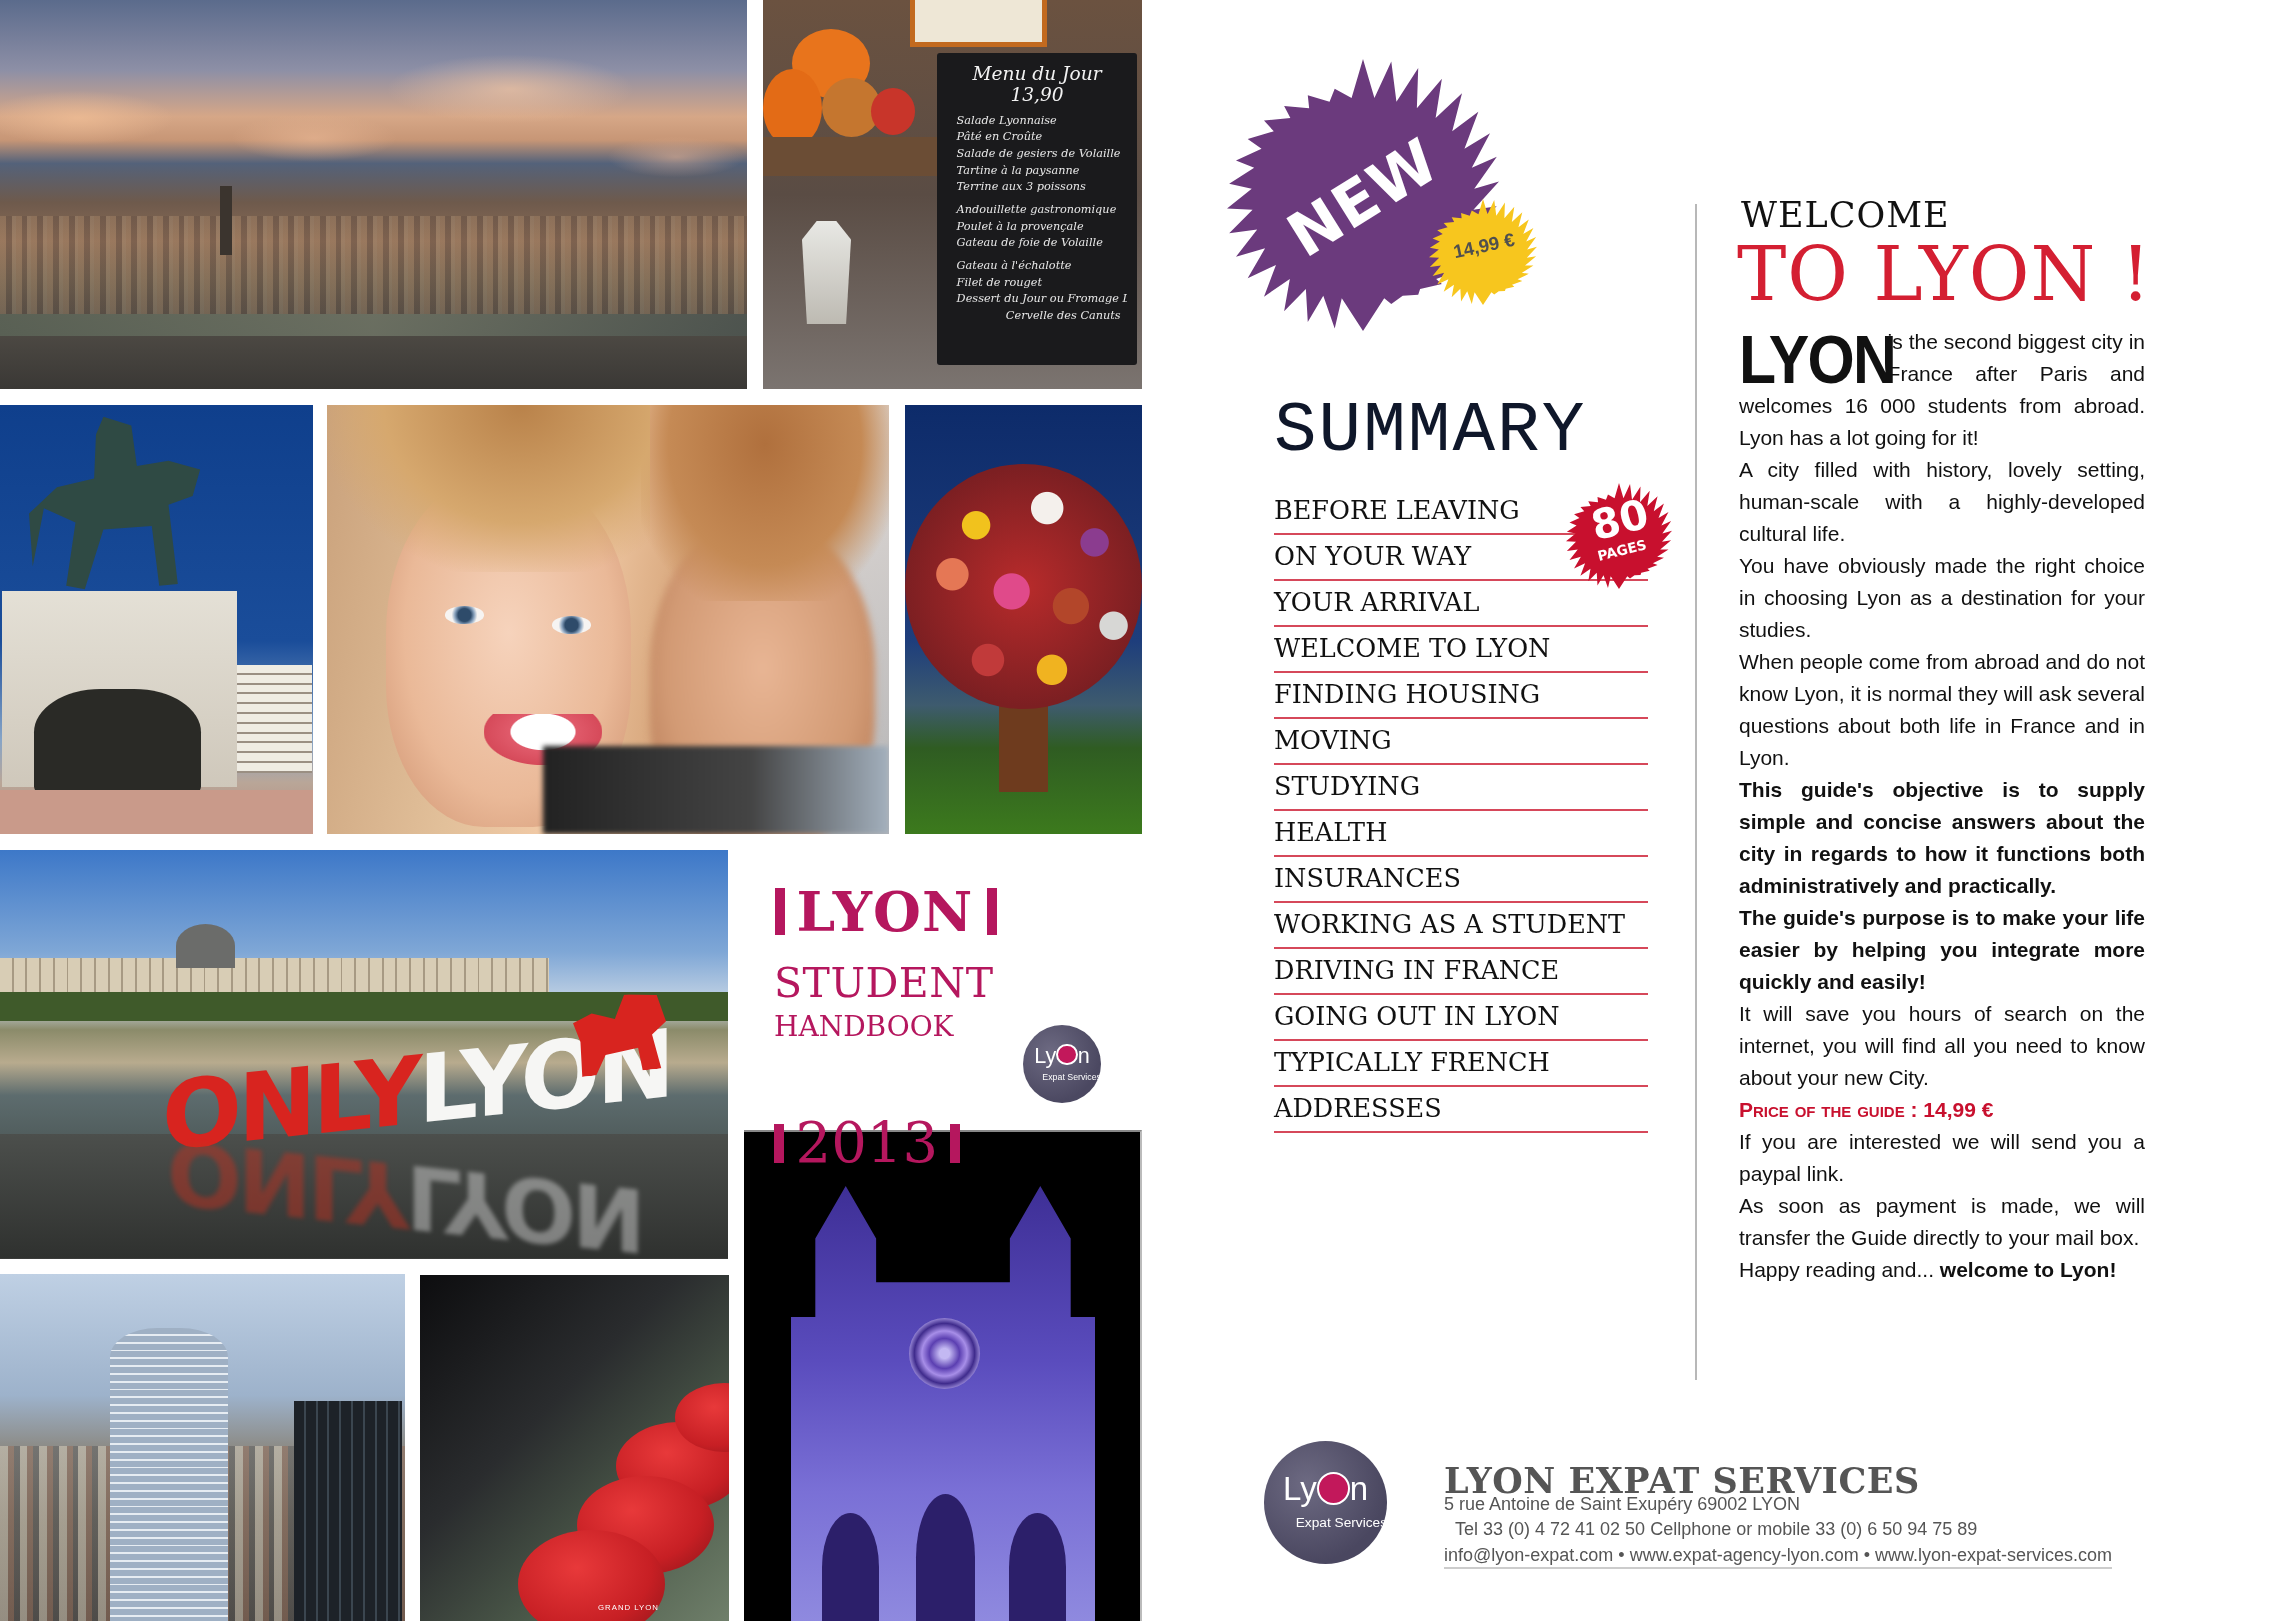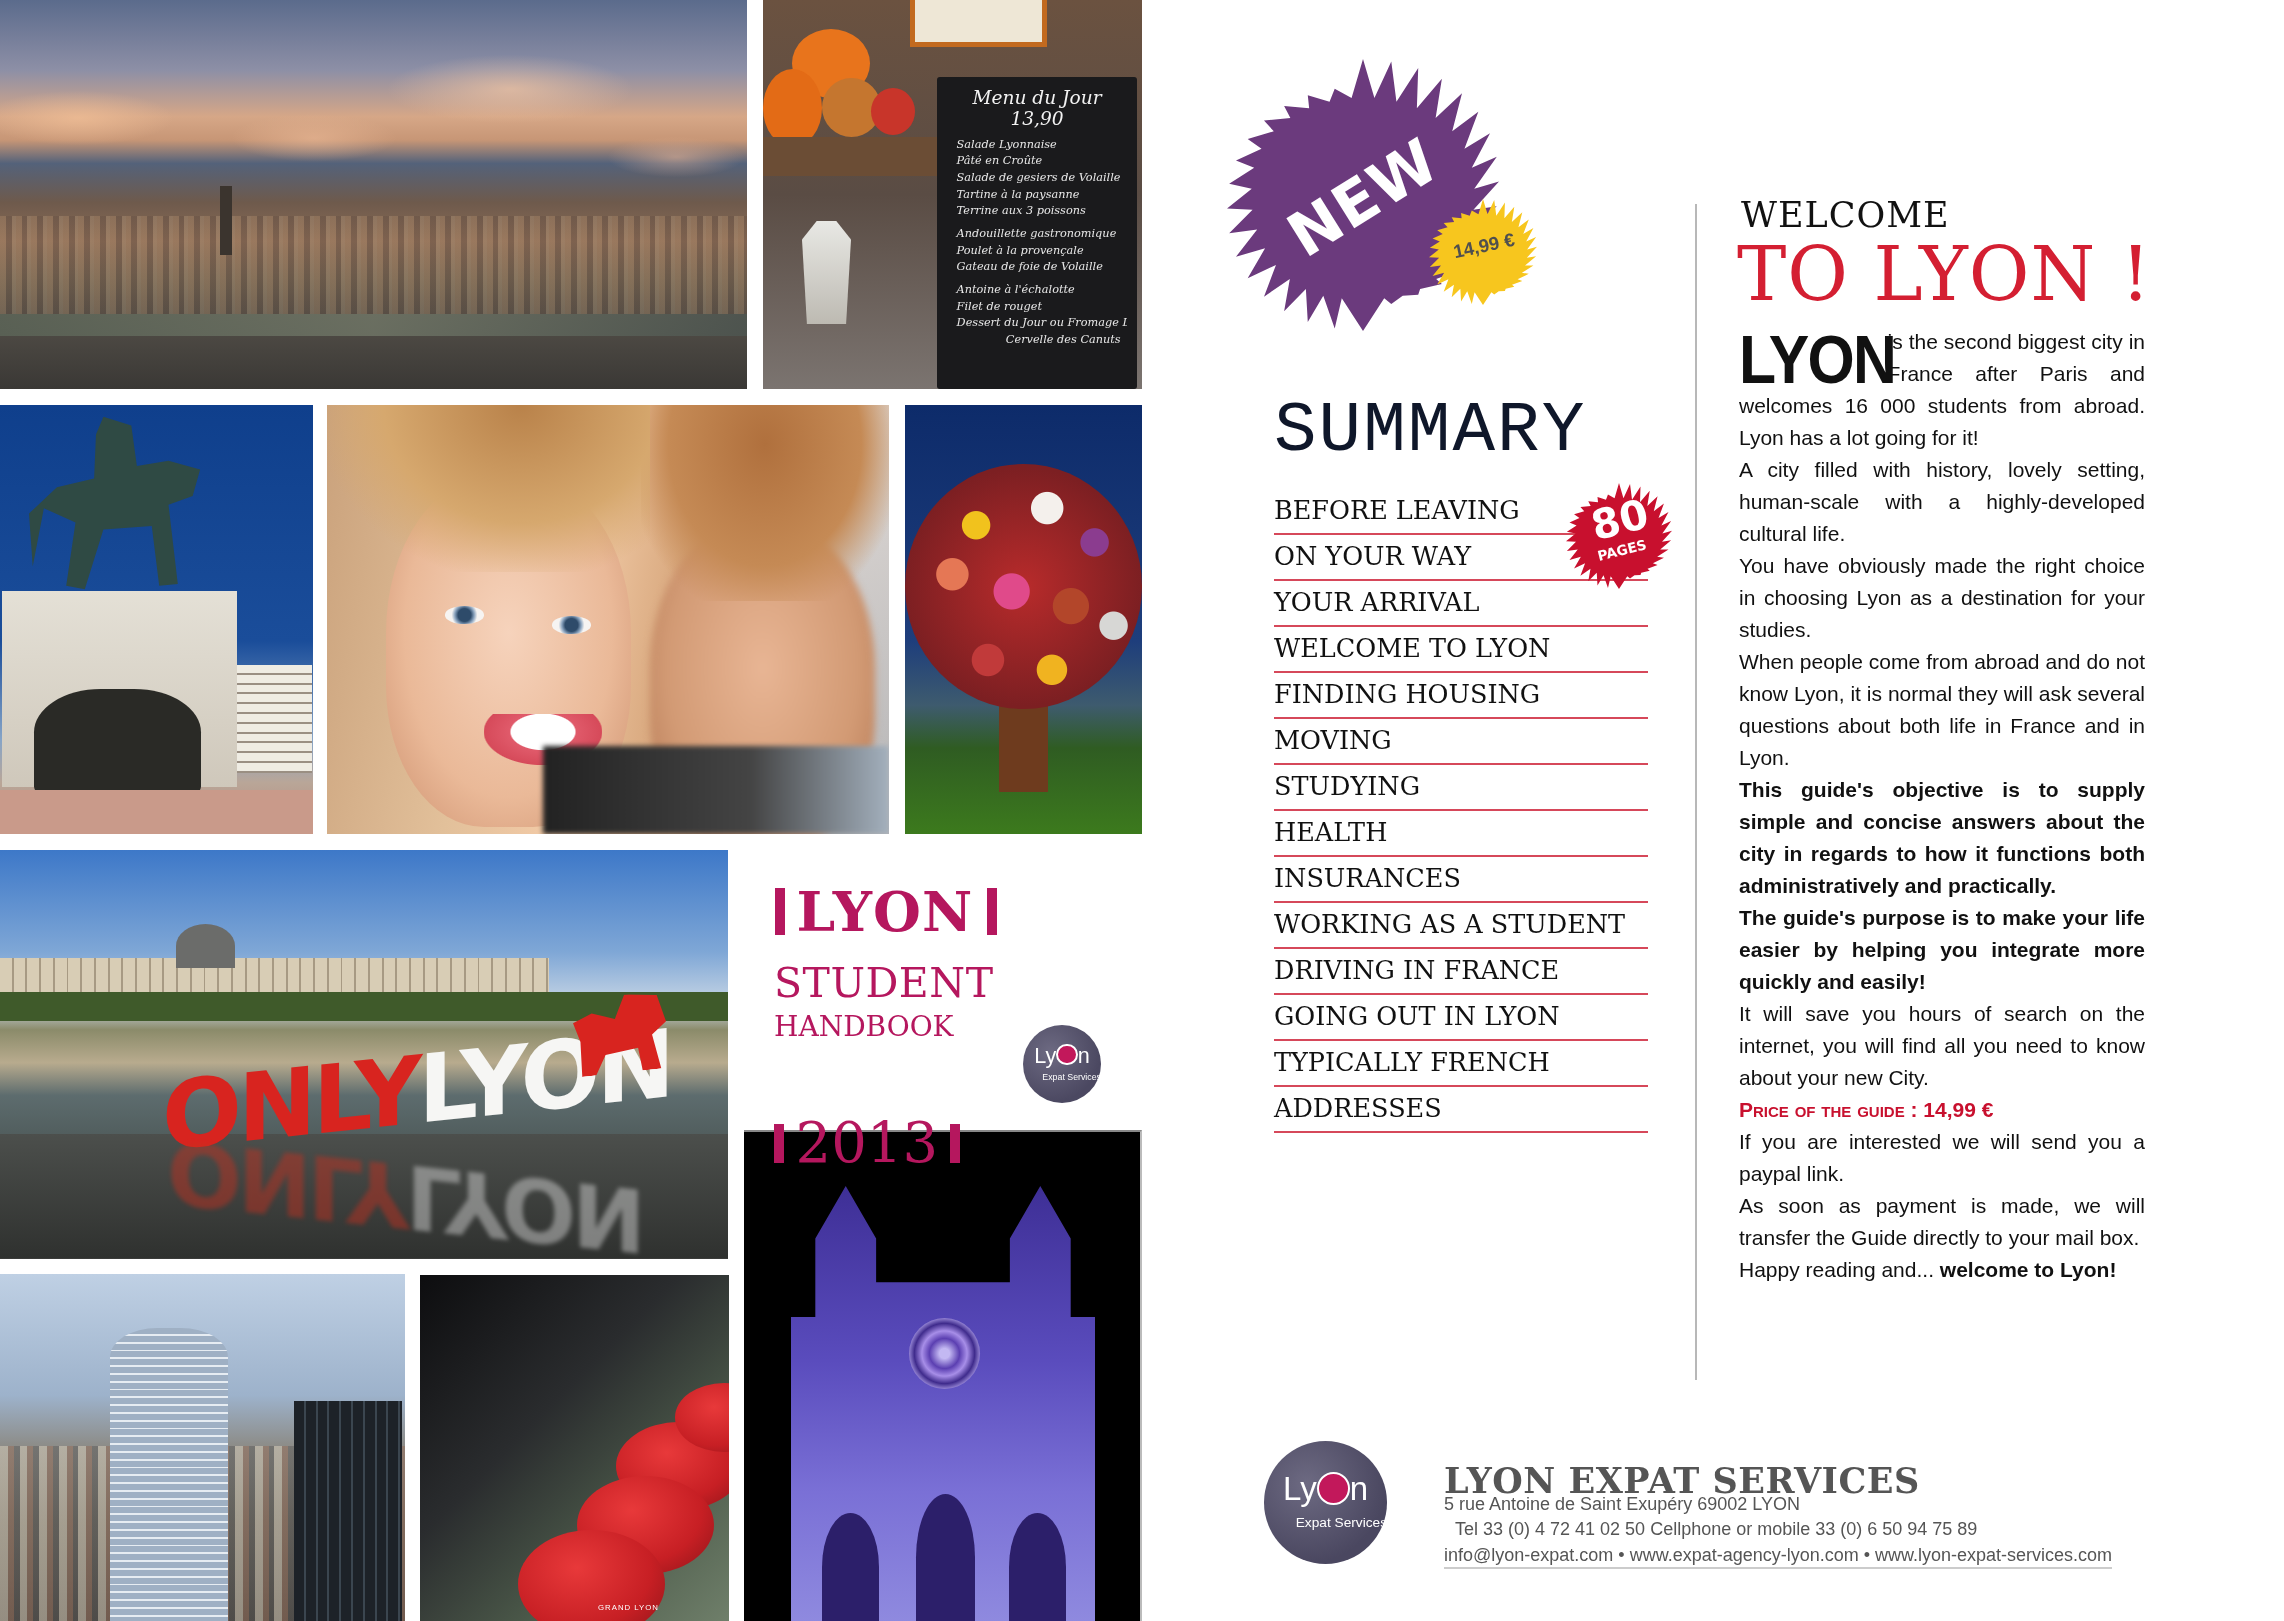--- a/index.html
+++ b/index.html
@@ -21,21 +21,21 @@
       radial-gradient(ellipse 176px 49px at 510px 69px, rgba(245,200,165,0.65), transparent 70%),
       radial-gradient(ellipse 98px 29px at 676px 137px, rgba(230,180,150,0.55), transparent 70%); }
   #p-panorama .tower { position: absolute; left: 220px; top: 186px; width: 11.8px; height: 69px; background: #3b342e; }
   #p-panorama .river { position: absolute; left: 0; top: 314px; width: 100%; height: 21.6px; background: linear-gradient(90deg, #5b6457, #6e7465, #4d5550); opacity: .85; }
   #p-panorama .city { position: absolute; left: 0; top: 216px; width: 100%; height: 98px;
     background: repeating-linear-gradient(90deg, rgba(200,160,120,0.25) 0 5.9px, rgba(90,70,60,0.25) 5.9px 11.8px, rgba(230,200,160,0.2) 11.8px 15.7px); }
 
   
   #p-menu { left: 763px; top: 0; width: 379px; height: 389px; background: linear-gradient(180deg, #6b5240 0%, #5a4c44 50%, #7b7470 100%); }
   #p-menu .pumpkin { position: absolute; border-radius: 50%; }
-  #p-menu .board { position: absolute; left: 174px; top: 53px; width: 200px; height: 312px; background: #1a1a1c; border-radius: 2.9px; padding: 9.8px 9.8px; margin-top: 24px; }
+  #p-menu .board { position: absolute; left: 174px; top: 53px; width: 200px; height: 312px; background: #1a1a1c; border-radius: 2.9px; padding: 9.8px 9.8px; }
   #p-menu .frame { position: absolute; left: 147px; top: 0; width: 137px; height: 47px; background: #eee7d6; border: 5.9px solid #c26a1f; border-top: none; }
   #p-menu .lantern { position: absolute; left: 39px; top: 221px; width: 49px; height: 103px; background: linear-gradient(180deg, #e8e8e4, #bdbab2); clip-path: polygon(30% 0, 70% 0, 100% 18%, 90% 100%, 10% 100%, 0 18%); }
   .board-title { font-family: "DejaVu Serif", serif; font-style: italic; color: #f2f2f2; font-size: 18.6px; text-align: center; margin-bottom: 7.8px; }
   .board-line { font-family: "DejaVu Serif", serif; font-style: italic; color: #e8e8e8; font-size: 11.3px; line-height: 16.7px; padding-left: 9.8px; white-space: nowrap; overflow: hidden; }
   .board-sep { height: 5.9px; }
 
   
   #p-statue { left: 0; top: 405px; width: 313px; height: 429px; background: linear-gradient(180deg, #0f3f8c 0%, #1a4d9a 55%, #86a4c7 78%, #b9a698 88%, #b68a78 100%); }
   #p-statue .pedestal { position: absolute; left: 2px; top: 186px; width: 235px; height: 196px; background: linear-gradient(180deg, #e4e0d6, #cfc8bb); }
   #p-statue .horse { position: absolute; left: 29px; top: 11.8px; width: 186px; height: 176px; background: #2f4a44; clip-path: polygon(40% 0, 55% 5%, 58% 28%, 75% 25%, 92% 30%, 88% 45%, 75% 50%, 80% 95%, 70% 96%, 66% 62%, 40% 64%, 30% 98%, 20% 96%, 25% 60%, 8% 52%, 2% 85%, 0 55%, 15% 40%, 35% 35%, 36% 10%); }
@@ -166,21 +166,21 @@
     <div class="board-line">Salade Lyonnaise</div>
     <div class="board-line">Pâté en Croûte</div>
     <div class="board-line">Salade de gesiers de Volaille</div>
     <div class="board-line">Tartine à la paysanne</div>
     <div class="board-line">Terrine aux 3 poissons</div>
     <div class="board-sep"></div>
     <div class="board-line">Andouillette gastronomique</div>
     <div class="board-line">Poulet à la provençale</div>
     <div class="board-line">Gateau de foie de Volaille</div>
     <div class="board-sep"></div>
-    <div class="board-line">Antoine à l'échalotte</div>
+    <div class="board-line">Gateau à l'échalotte</div>
     <div class="board-line">Filet de rouget</div>
     <div class="board-line">Dessert du Jour ou Fromage Lyonnais</div>
     <div class="board-line" style="padding-left:59px">Cervelle des Canuts</div>
   </div>
 </div>
 
 <div class="photo" id="p-statue">
   <div class="bldg"></div>
   <div class="pedestal"></div>
   <div class="horse"></div>

